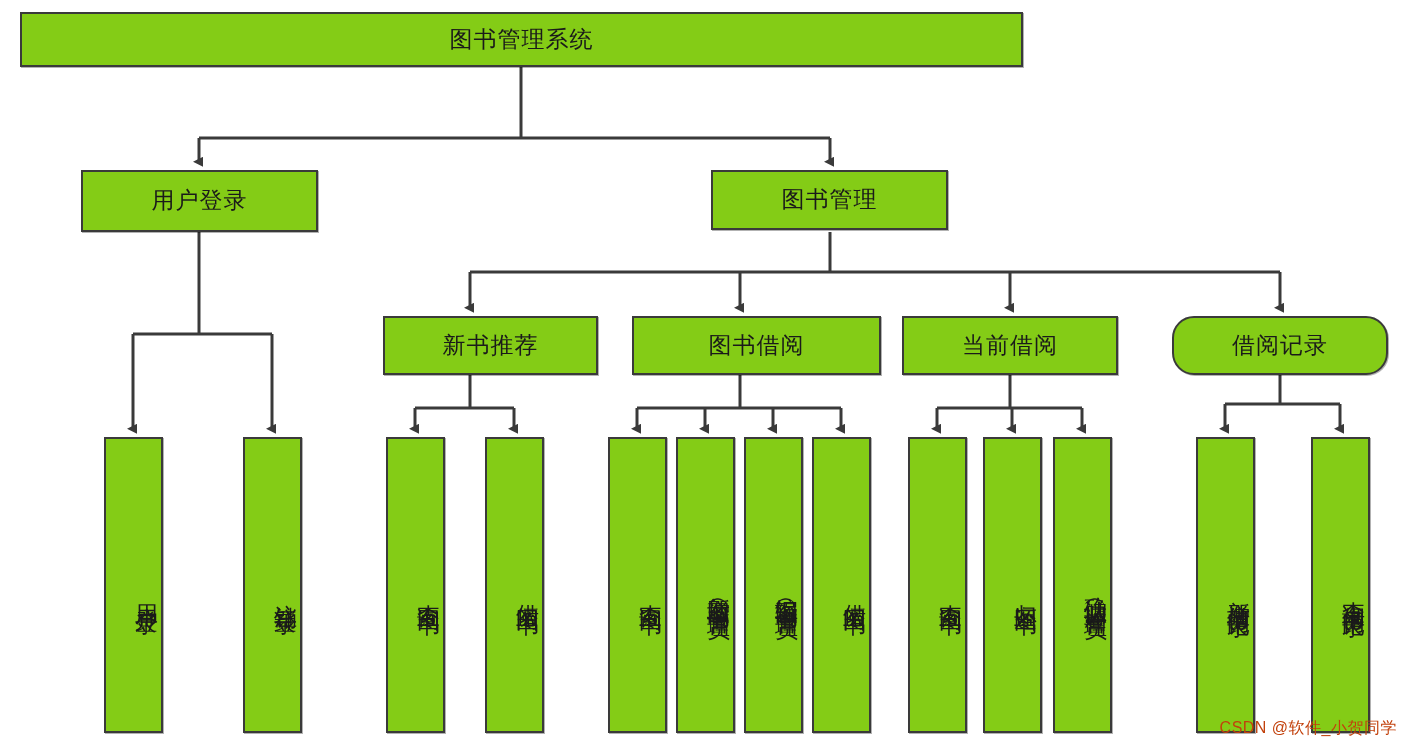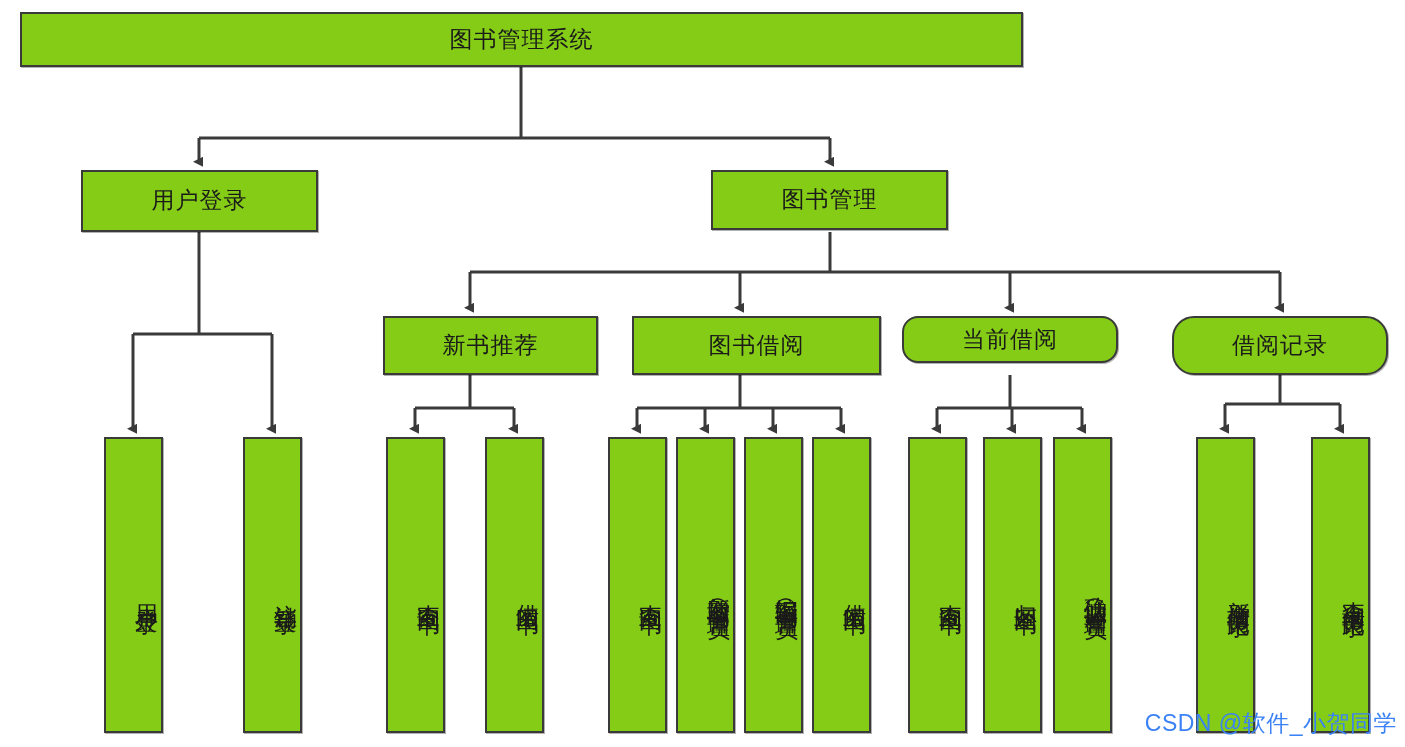--- a/index.html
+++ b/index.html
@@ -59,22 +59,22 @@
   .node.vert .vlabel {
     writing-mode: vertical-rl;
     text-orientation: upright;
     white-space: normal;
     display: block;
   }
   .watermark {
     position: absolute;
     right: 8px;
     bottom: 8px;
-    font-size: 23px;
-    color: #3b82f6;
+    font-size: 16px;
+    color: #c2410c;
     letter-spacing: 0.5px;
     white-space: nowrap;
   }
 </style>
 </head>
 <body>
 
 <div id="canvas">
 
   <svg id="edges" viewBox="0 0 1405 747">
@@ -137,21 +137,21 @@
   <div class="node horiz" id="n-l2-1" style="left: 711px; top: 170px; width: 237px; height: 60px;">
     <span>图书管理</span>
   </div>
 
   <div class="node horiz" id="n-l3-0" style="left: 363px; top: 316px; width: 215px; height: 59px; margin-left: 20px;">
     <span>新书推荐</span>
   </div>
   <div class="node horiz" id="n-l3-1" style="left: 632px; top: 316px; width: 249px; height: 59px; font-family: Liberation Serif, serif;">
     <span>图书借阅</span>
   </div>
-  <div class="node horiz" id="n-l3-2" style="left: 902px; top: 316px; width: 216px; height: 47px; border-radius: 16px;">
+  <div class="node horiz" id="n-l3-2" style="left: 902px; top: 316px; width: 216px; height: 59px;">
     <span>当前借阅</span>
   </div>
   <div class="node horiz" id="n-l3-3" style="left: 1172px; top: 316px; width: 216px; height: 59px; border-radius: 22px;">
     <span>借阅记录</span>
   </div>
 
   <div class="node vert" id="n-leaf-0" style="left: 104px; top: 437px; width: 59px; height: 296px;">
     <span class="vlabel">用户登录</span>
   </div>
   <div class="node vert" id="n-leaf-1" style="left: 243px; top: 437px; width: 59px; height: 296px;">

